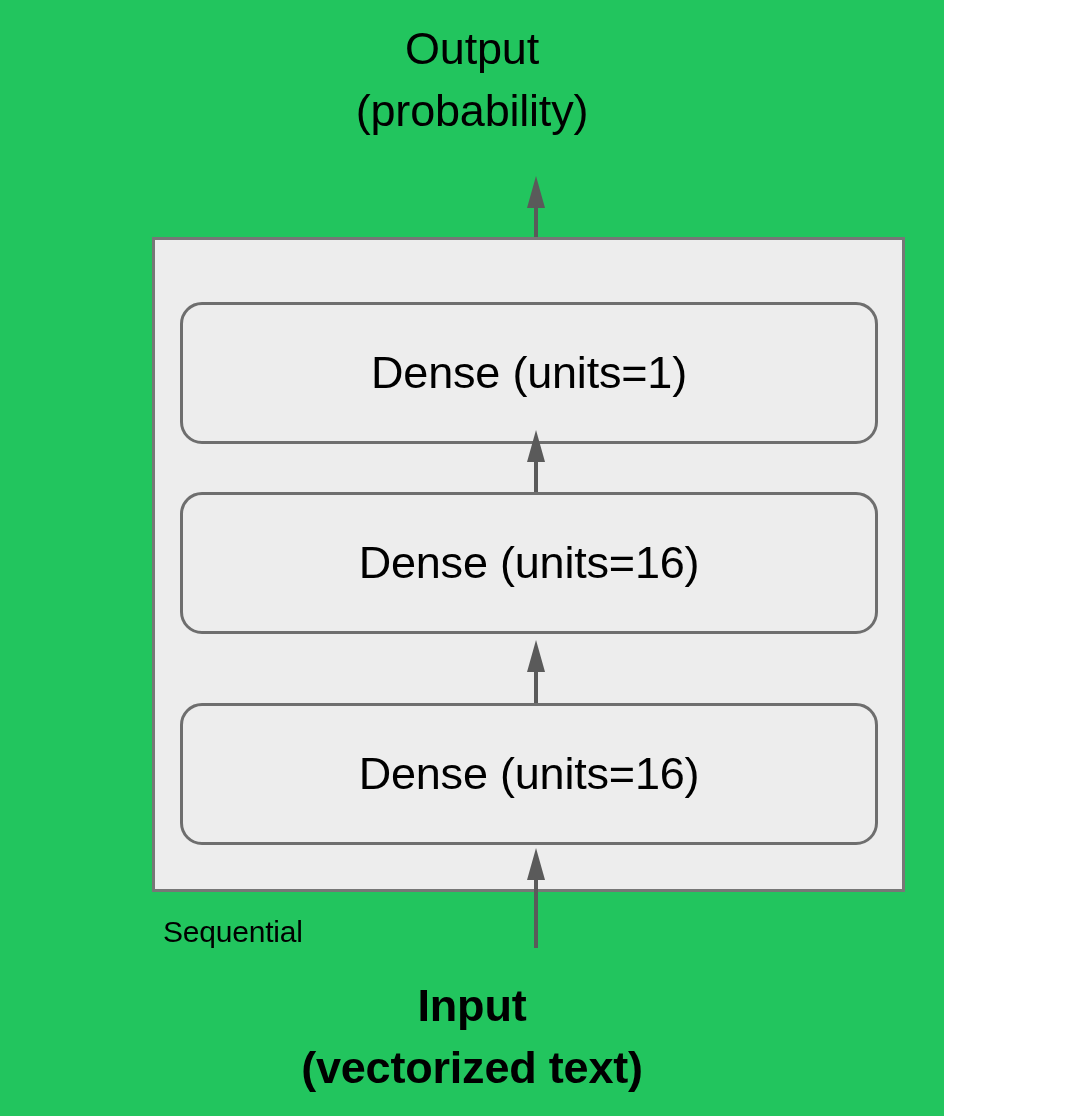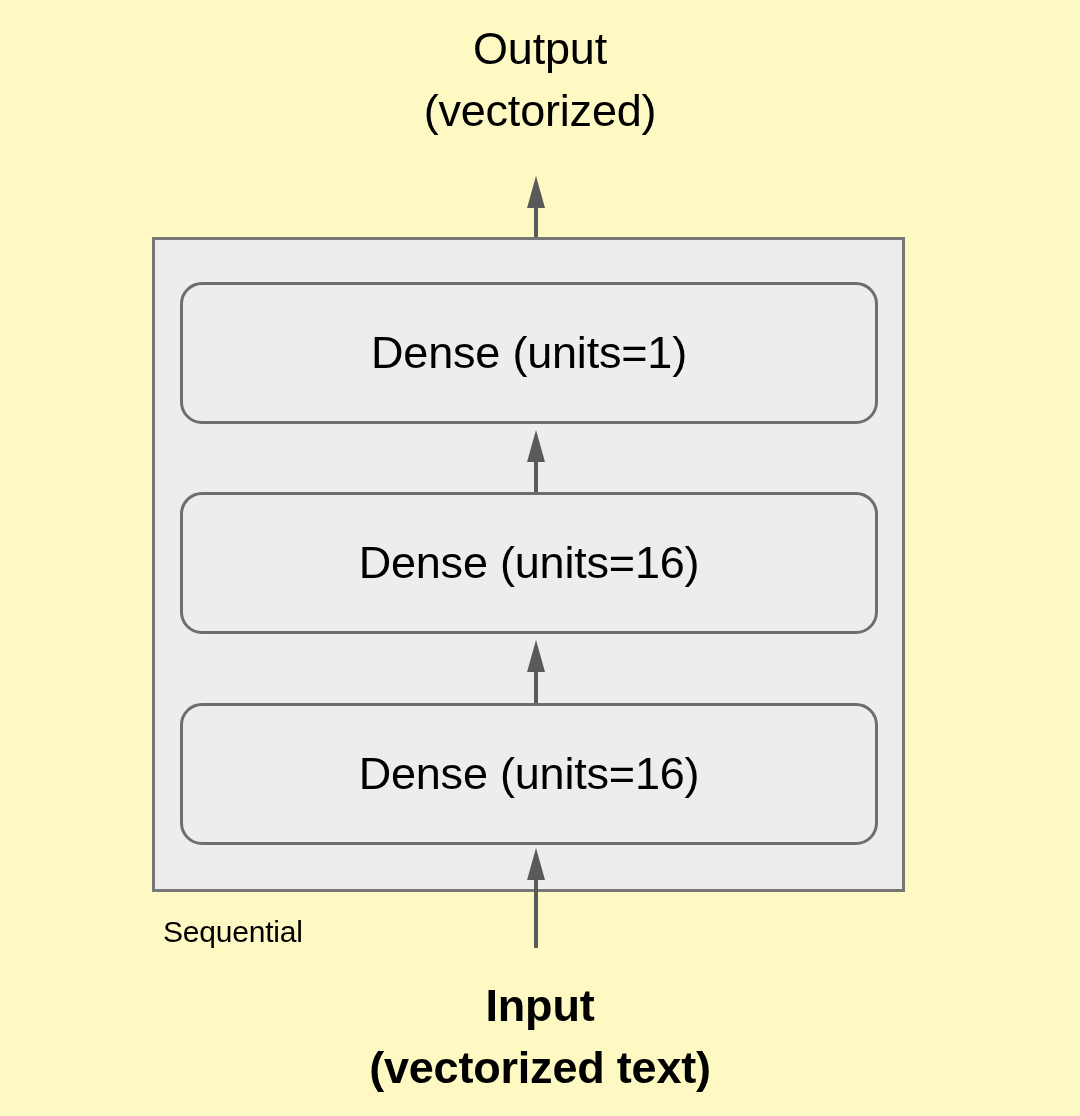--- a/index.html
+++ b/index.html
@@ -7,23 +7,23 @@
     padding: 0;
     background: #ffffff;
   }
   body {
     font-family: "Liberation Sans", sans-serif;
     color: #000000;
   }
 
   #diagram-root {
     position: relative;
-    width: 1080px;
+    width: 944px;
     height: 1116px;
-    background: #fef9c3;
+    background: #22c55e;
     overflow: hidden;
   }
 
   
   .io-label {
     position: absolute;
     text-align: center;
     font-size: 45px;
     line-height: 62px;
     color: #000000;
@@ -87,21 +87,21 @@
   }
 
   .dense-label {
     font-size: 45px;
     line-height: 50px;
     color: #000000;
     white-space: nowrap;
     letter-spacing: -0.2px;
   }
 
-  #dense-box-0 { top: 282px; }
+  #dense-box-0 { top: 302px; }
   #dense-box-1 { top: 492px; }
   #dense-box-2 { top: 703px; }
 
   
   .arrow {
     position: absolute;
     left: 527px;
     width: 18px;
   }
 
@@ -153,21 +153,21 @@
   }
   #arrow-input .arrow-stem { top: 24px; bottom: 0; }
 </style>
 </head>
 <body>
 
 <div id="diagram-root">
 
   <div id="output-label" class="io-label">
     <span class="io-line">Output</span>
-    <span class="io-line">(vectorized)</span>
+    <span class="io-line">(probability)</span>
   </div>
 
   <div class="arrow" id="arrow-output">
     <span class="arrow-stem"></span>
     <span class="arrow-head"></span>
   </div>
 
   <div id="sequential-container"></div>
 
   <div class="dense-box" id="dense-box-0">

